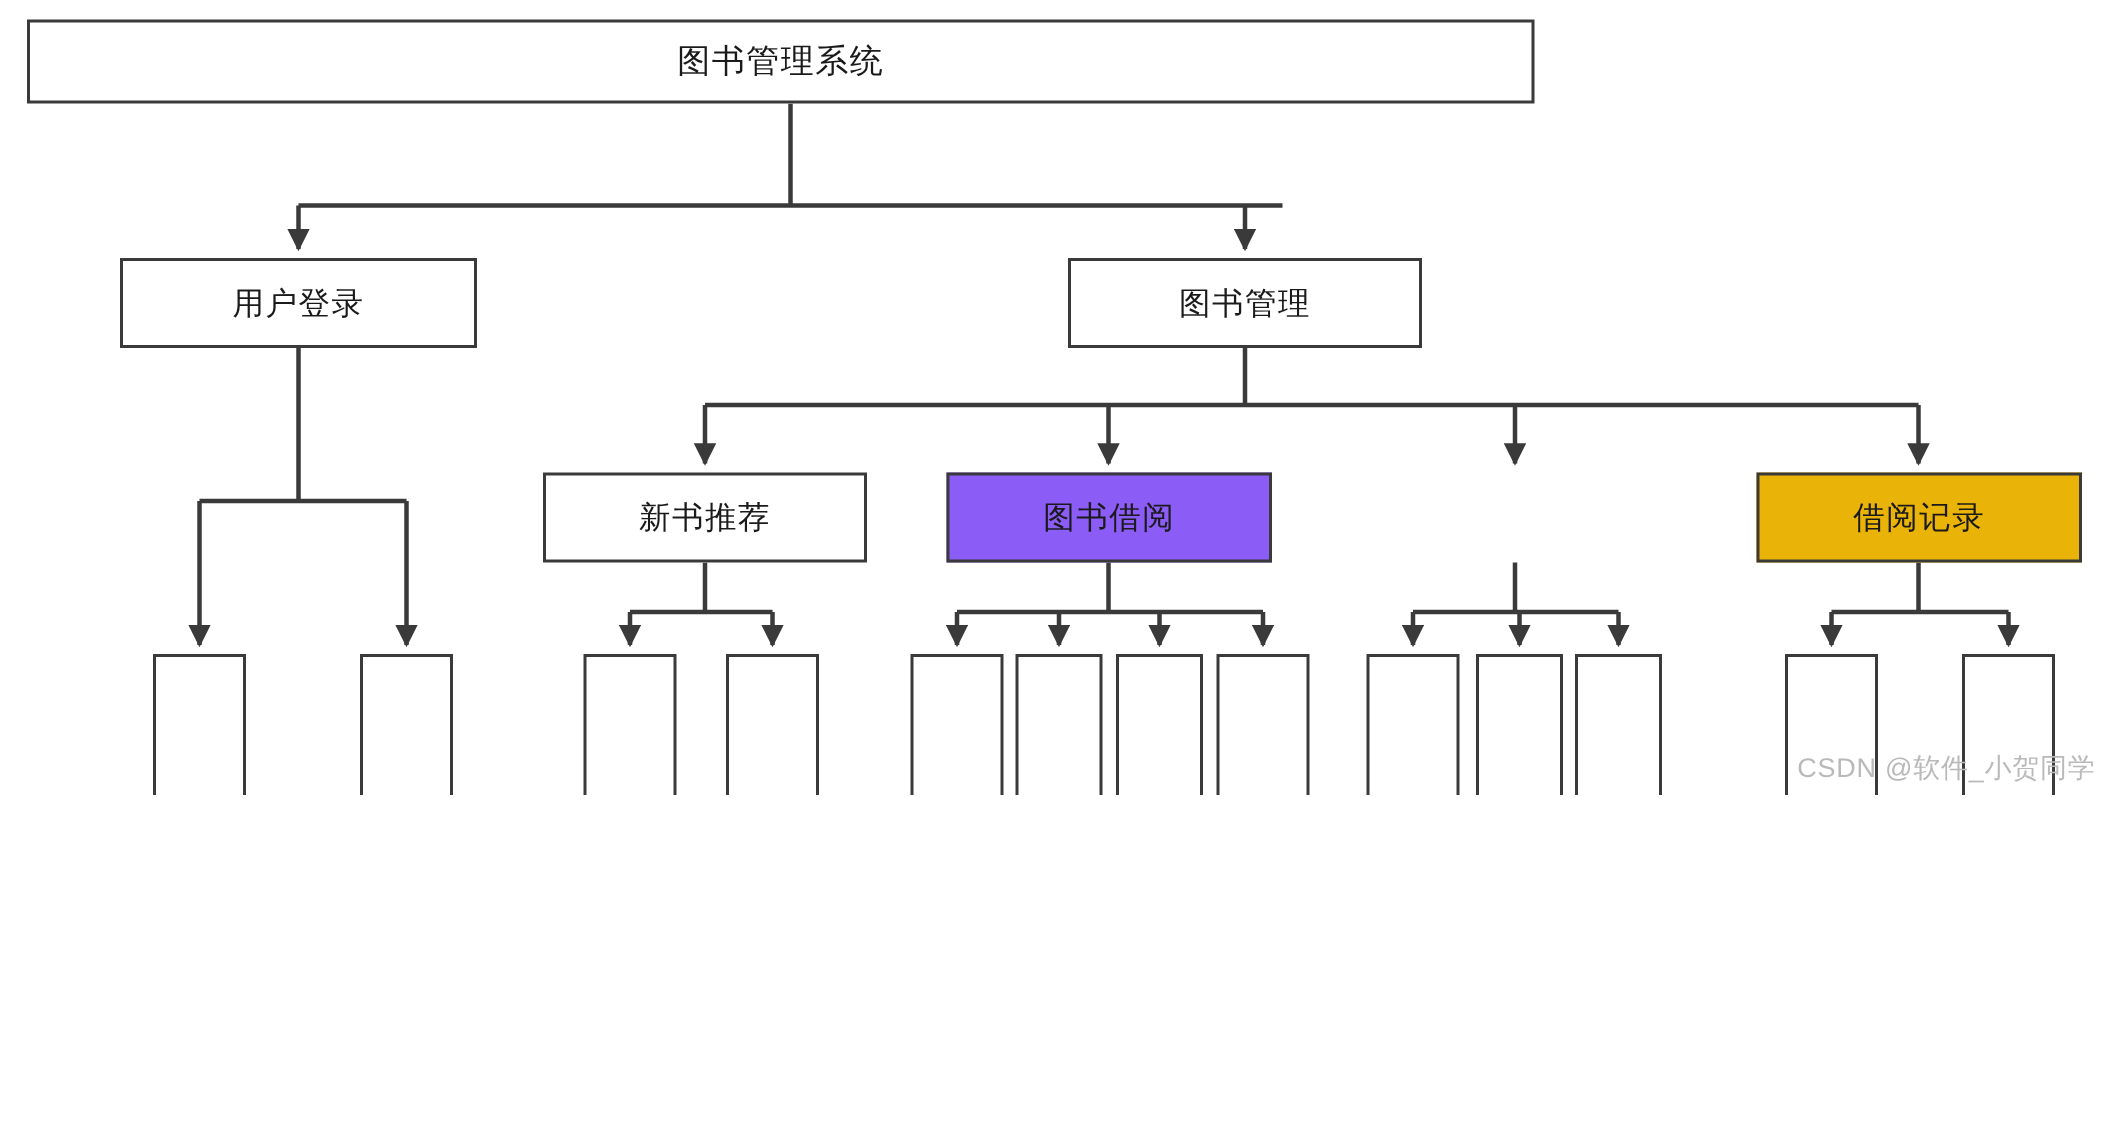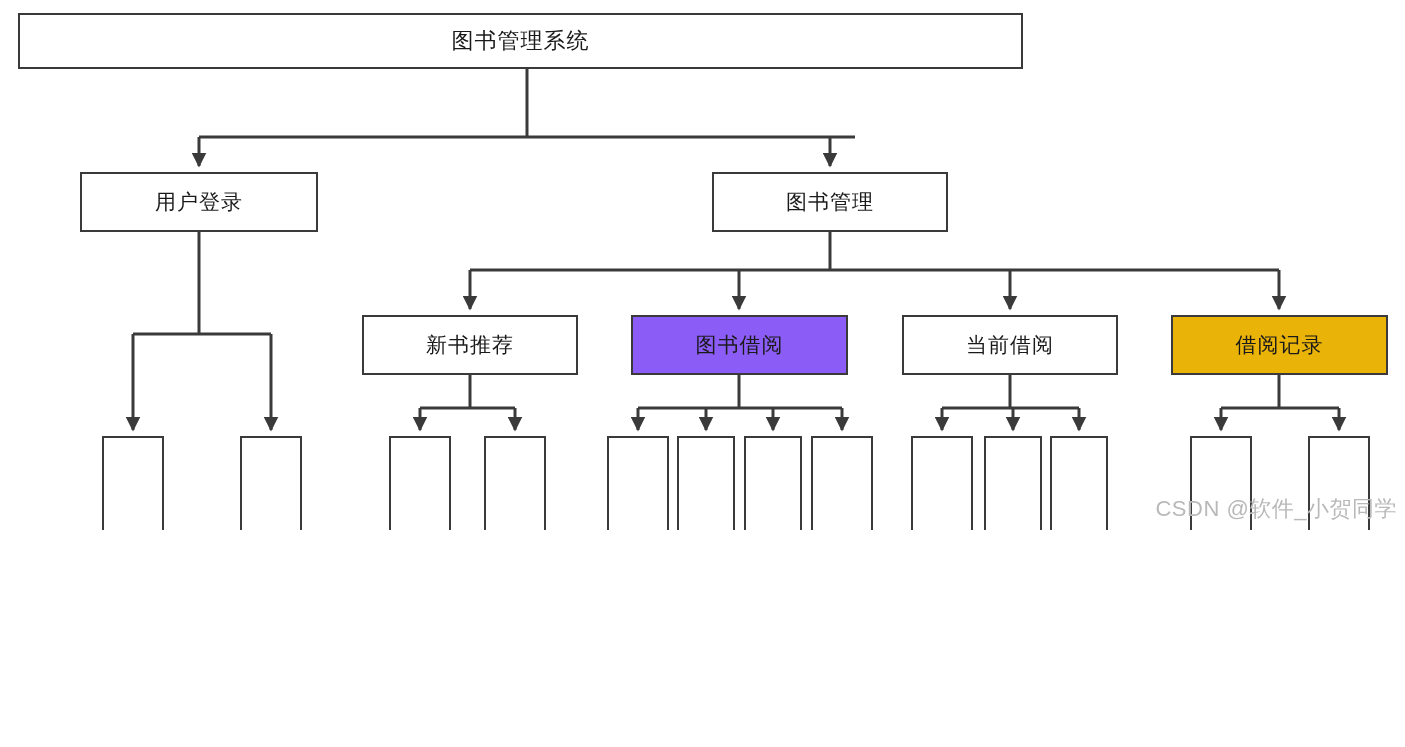--- a/index.html
+++ b/index.html
@@ -54,21 +54,21 @@
     left: 0;
     top: 0;
     width: 1405px;
     height: 747px;
     pointer-events: none;
   }
   .watermark {
     position: absolute;
     right: 8px;
     bottom: 6px;
-    font-size: 22px;
+    font-size: 18px;
     color: #b9b9b9;
     letter-spacing: 0.5px;
     white-space: nowrap;
   }
 </style>
 </head>
 <body>
 
 <div id="canvas" style="background: rgb(255, 255, 255);">
 
@@ -123,21 +123,20 @@
     </g>
   </svg>
 
   <div class="node horiz root" style="left: 18px; top: 13px; width: 1005px; height: 56px; border-color: rgb(58, 58, 58); background: rgb(255, 255, 255); color: rgb(26, 26, 26);">图书管理系统</div>
 
   <div class="node horiz" style="left: 80px; top: 172px; width: 238px; height: 60px; border-color: rgb(58, 58, 58); background: rgb(255, 255, 255); color: rgb(26, 26, 26);">用户登录</div>
   <div class="node horiz" style="left: 362px; top: 315px; width: 216px; height: 60px; border-color: rgb(58, 58, 58); background: rgb(255, 255, 255); color: rgb(26, 26, 26);">新书推荐</div>
 
   <div class="node horiz" style="left: 712px; top: 172px; width: 236px; height: 60px; border-color: rgb(58, 58, 58); background: rgb(255, 255, 255); color: rgb(26, 26, 26);">图书管理</div>
   <div class="node horiz" style="left: 631px; top: 315px; width: 217px; height: 60px; border-color: rgb(58, 58, 58); background: #8b5cf6; color: rgb(26, 26, 26);">图书借阅</div>
-  <div class="node horiz" style="left: 902px; top: 315px; width: 216px; height: 60px; border-color: rgb(58, 58, 58); background: rgb(255, 255, 255); color: rgb(26, 26, 26);">当前借阅</div>
   <div class="node horiz" style="left: 1171px; top: 315px; width: 217px; height: 60px; border-color: rgb(58, 58, 58); background: #eab308; color: rgb(26, 26, 26);">借阅记录</div>
 
   <div class="node vert mid" style="left: 102px; top: 436px; width: 62px; height: 297px; border-color: rgb(58, 58, 58); background: rgb(255, 255, 255); color: rgb(26, 26, 26);">用户登录</div>
   <div class="node vert mid" style="left: 240px; top: 436px; width: 62px; height: 297px; border-color: rgb(58, 58, 58); background: rgb(255, 255, 255); color: rgb(26, 26, 26);">注销登录</div>
   <div class="node vert mid" style="left: 389px; top: 436px; width: 62px; height: 297px; border-color: rgb(58, 58, 58); background: rgb(255, 255, 255); color: rgb(26, 26, 26);">查询图书</div>
   <div class="node vert mid" style="left: 484px; top: 436px; width: 62px; height: 297px; border-color: rgb(58, 58, 58); background: rgb(255, 255, 255); color: rgb(26, 26, 26);">借阅图书</div>
   <div class="node vert mid" style="left: 607px; top: 436px; width: 62px; height: 297px; border-color: rgb(58, 58, 58); background: rgb(255, 255, 255); color: rgb(26, 26, 26);">查询图书</div>
   <div class="node vert" style="left: 677px; top: 436px; width: 58px; height: 297px; border-color: rgb(58, 58, 58); background: rgb(255, 255, 255); color: rgb(26, 26, 26);">新增图书（管理员）</div>
   <div class="node vert" style="left: 744px; top: 436px; width: 58px; height: 297px; border-color: rgb(58, 58, 58); background: rgb(255, 255, 255); color: rgb(26, 26, 26);">编辑图书（管理员）</div>
   <div class="node vert mid" style="left: 811px; top: 436px; width: 62px; height: 297px; border-color: rgb(58, 58, 58); background: rgb(255, 255, 255); color: rgb(26, 26, 26);">借阅图书</div>

